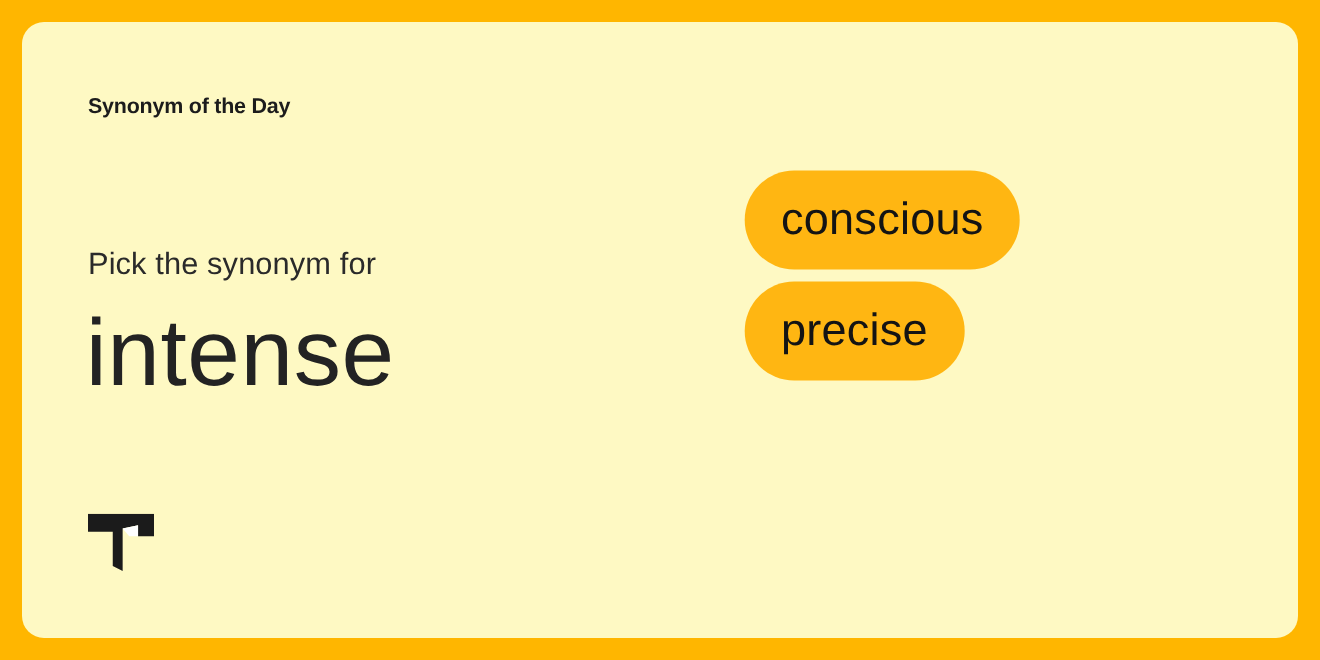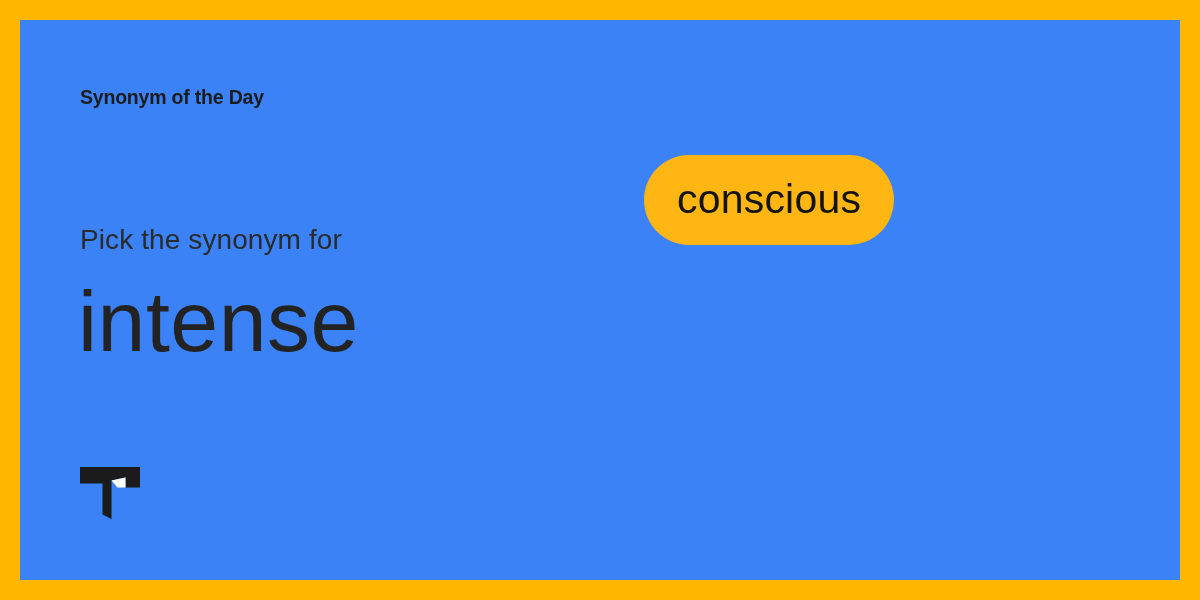--- a/index.html
+++ b/index.html
@@ -21,21 +21,22 @@
     width: 1200px;
     height: 600px;
     background: #FFB600;
     padding: 20px;
   }
   .card-inner {
     position: relative;
     box-sizing: border-box;
     width: 100%;
     height: 100%;
-    background: #3b82f6;
+    background: #fef9c3;
+    border-radius: 20px;
   }
 
   
   .left-col {
     position: absolute;
     left: 60px;
     top: 0;
     width: 540px;
     height: 100%;
   }
@@ -85,21 +86,21 @@
   }
   .logo-mark svg {
     display: block;
     width: 100%;
     height: 100%;
   }
 
   
   .choices {
     position: absolute;
-    left: 624px;
+    left: 657px;
     top: 135px;
     display: flex;
     flex-direction: column;
     align-items: flex-start;
     gap: 11px;
   }
   .choice-pill {
     box-sizing: border-box;
     height: 90px;
     display: flex;
@@ -144,18 +145,21 @@
       </div>
 
     </div>
 
     <div class="choices">
 
       <button class="choice-pill">
         <span class="choice-label">conscious</span>
       </button>
 
+      <button class="choice-pill">
+        <span class="choice-label">precise</span>
+      </button>
 
 
     </div>
 
   </div>
 </div>
 
 </body></html>

